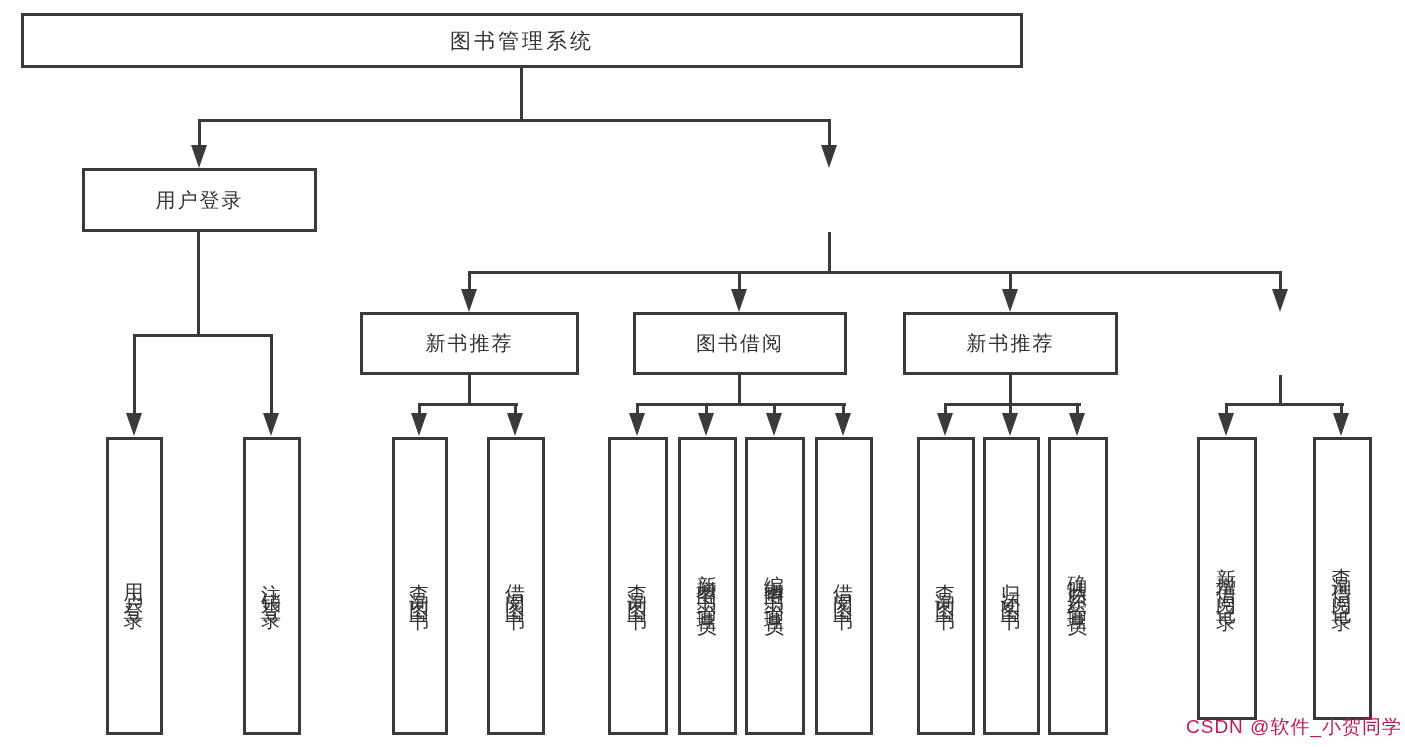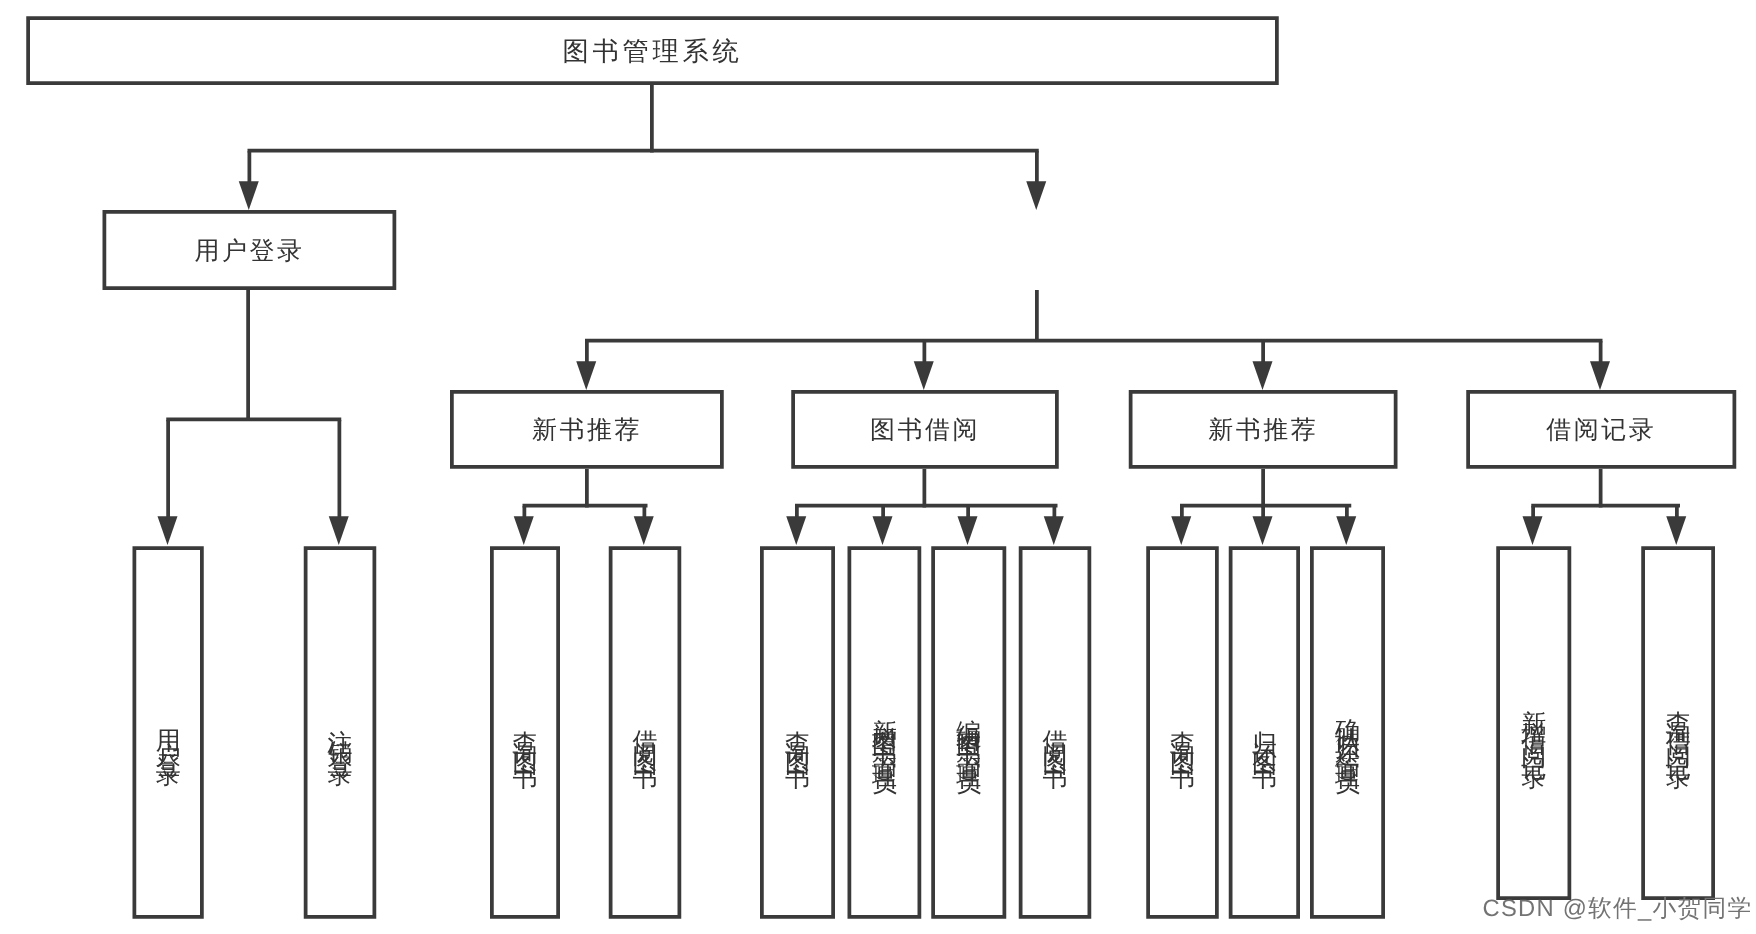--- a/index.html
+++ b/index.html
@@ -23,21 +23,21 @@
   .vbox.long{letter-spacing:6px;}
   .hline{position:absolute;height:3px;background:#3a3a3a;z-index:1;}
   .vline{position:absolute;width:3px;background:#3a3a3a;z-index:1;}
   .arr{
     position:absolute;width:0;height:0;z-index:1;
     border-left:8px solid transparent;border-right:8px solid transparent;
     border-top:23px solid #3a3a3a;
   }
   .watermark{
     position:absolute;left:1186px;top:714px;z-index:5;
-    font-size:19px;color:#737373;letter-spacing:1px;white-space:nowrap;
+    font-size:19px;color:#be185d;letter-spacing:1px;white-space:nowrap;
   }
 </style>
 </head>
 <body>
 
 <div id="stage">
 
   <div class="box root" style="left:21px;top:13px;width:1002px;height:55px;text-align:right;">
     <span>图书管理系统</span>
   </div>
@@ -72,23 +72,20 @@
   <div class="arr" style="left:1272px;top:289px;"></div>
 
   <div class="box" style="left:360px;top:312px;width:219px;height:63px;">
     <span>新书推荐</span>
   </div>
   <div class="box" style="left:633px;top:312px;width:214px;height:63px;">
     <span>图书借阅</span>
   </div>
   <div class="box" style="left:903px;top:312px;width:215px;height:63px;">
     <span>新书推荐</span>
-  </div>
-  <div class="box" style="left:1173px;top:312px;width:216px;height:63px;">
-    <span>借阅记录</span>
   </div>
 
   <div class="vline" style="left:468px;top:375px;height:31px;"></div>
   <div class="hline" style="left:418px;top:403px;width:100px;"></div>
   <div class="vline" style="left:418px;top:405px;height:10px;"></div>
   <div class="arr" style="left:411px;top:413px;"></div>
   <div class="vline" style="left:514px;top:405px;height:10px;"></div>
   <div class="arr" style="left:507px;top:413px;"></div>
 
   <div class="vline" style="left:738px;top:375px;height:31px;"></div>

